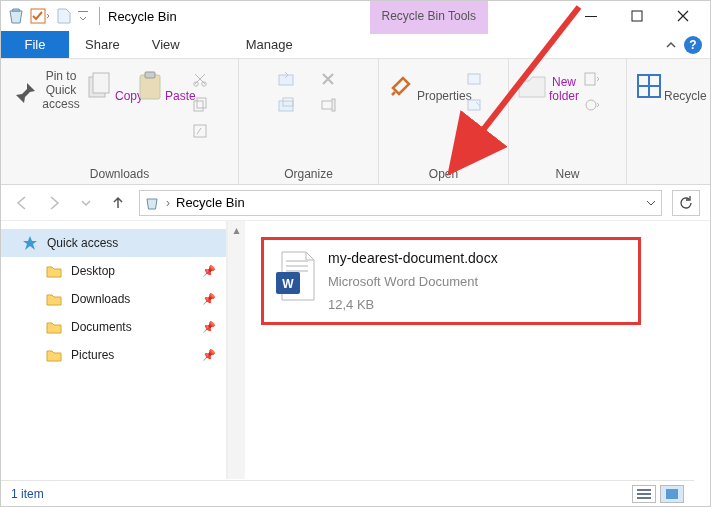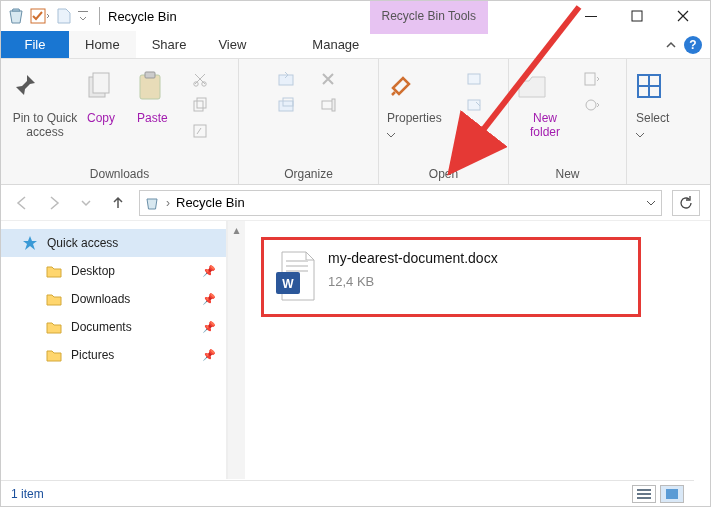--- a/index.html
+++ b/index.html
@@ -14,21 +14,21 @@
 .menubar{height:28px;display:flex;align-items:stretch;border-bottom:1px solid #e1e1e1}
 .menu-file{background:#1976d2;color:#fff;width:68px;display:flex;align-items:center;justify-content:center;font-size:13px}
 .menu-tab{padding:0 16px;display:flex;align-items:center;font-size:13px;color:#333}
 .menu-tab.active{background:#f7f7f7}
 .menu-expand{margin-left:auto;display:flex;align-items:center;gap:6px;padding:0 8px}
 .help-circle{width:18px;height:18px;border-radius:50%;background:#2a7bd6;color:#fff;display:flex;align-items:center;justify-content:center;font-weight:bold;font-size:12px}
 .ribbon{height:126px;background:#f7f7f7;border-bottom:1px solid #d9d9d9;display:flex}
 .rgroup{display:flex;flex-direction:column;border-right:1px solid #e0e0e0;padding:2px 6px 0 6px}
 .rgroup-body{flex:1;display:flex;align-items:flex-start;gap:2px;padding-top:4px}
 .rgroup-label{text-align:center;color:#555;font-size:12px;height:20px;line-height:20px}
-.big-btn{display:flex;flex-direction:column;align-items:flex-start;justify-content:flex-start;width:60px;padding:4px 2px;color:#555;text-align:center;gap:8px}
+.big-btn{display:flex;flex-direction:row;align-items:flex-end;justify-content:flex-start;width:60px;padding:4px 2px;color:#555;text-align:center;gap:2px}
 .big-btn .ic{height:34px;display:flex;align-items:center;justify-content:center}
 .big-btn .lbl{font-size:12px;line-height:14px}
 .small-col{display:flex;flex-direction:column;gap:2px;padding-top:2px}
 .small-btn{width:30px;height:24px;display:flex;align-items:center;justify-content:center;color:#999}
 .small-btn.dd{width:40px}
 .disabled{color:#a21caf}
 .addrbar{height:36px;display:flex;align-items:center;gap:10px;padding:0 10px;border-bottom:1px solid #eee}
 .nav-arrow{color:#bbb;width:22px;height:22px;display:flex;align-items:center;justify-content:center}
 .nav-arrow.enabled{color:#555}
 .addr-box{flex:1;height:26px;border:1px solid #ccc;display:flex;align-items:center;padding:0 4px;gap:6px}
@@ -101,21 +101,20 @@
     </div>
   <div class="caption-btn">
       <svg width="12" height="12">
         <path d="M1 1l10 10M11 1L1 11" stroke="#222" stroke-width="1.2"></path>
       </svg>
     </div>
 </div>
 
 <div class="menubar">
   <div class="menu-file">File</div>
-  <div class="menu-tab active">Home</div>
   <div class="menu-tab">Share</div>
   <div class="menu-tab">View</div>
   <div class="menu-tab" style="margin-left:34px">Manage</div>
   <div class="menu-expand">
     <span>
         <svg width="14" height="14">
           <path d="M3 9l4-4 4 4" fill="none" stroke="#555" stroke-width="1.5"></path>
         </svg>
       </span>
     <span class="help-circle">?</span>
@@ -277,21 +276,21 @@
   <div class="rgroup" style="width:70px;border-right:none">
     <div class="rgroup-body" style="justify-content:center">
       <div class="big-btn" style="width:56px">
         <div class="ic">
             <svg width="26" height="26">
               <rect x="2" y="2" width="22" height="22" fill="none" stroke="#3b78c4" stroke-width="2"></rect>
               <rect x="2" y="12" width="22" height="2" fill="#3b78c4"></rect>
               <rect x="12" y="2" width="2" height="22" fill="#3b78c4"></rect>
             </svg>
           </div>
-        <div class="lbl">Select</div>
+        <div class="lbl">Recycle</div>
         <svg width="8" height="5">
             <path d="M0 0l4 4 4-4" fill="none" stroke="#666"></path>
           </svg>
       </div>
     </div>
     <div class="rgroup-label"></div>
   </div>
 </div>
 
 <div class="addrbar">
@@ -399,20 +398,21 @@
           <path d="M32 2v8h8" fill="none" stroke="#b8b8b8"></path>
           <rect x="12" y="10" width="22" height="2" fill="#d8d8d8"></rect>
             <rect x="12" y="15" width="22" height="2" fill="#d8d8d8"></rect>
             <rect x="12" y="20" width="22" height="2" fill="#d8d8d8"></rect>
           <rect x="2" y="22" width="24" height="22" rx="2" fill="#2b579a"></rect>
           <text x="14" y="38" text-anchor="middle" fill="#fff" font-size="14" font-weight="bold" font-family="Segoe UI">W</text>
         </svg>
       </div>
       <div class="file-meta">
         <div class="file-name">my-dearest-document.docx</div>
+        <div class="file-type">Microsoft Word Document</div>
         <div class="file-size">12,4 KB</div>
       </div>
     </div>
   </div>
 </div>
 
 <svg class="arrow-annot" width="260" height="220">
   <defs>
       <marker id="ah" markerWidth="12" markerHeight="12" refX="9" refY="5" orient="auto">
         <path d="M0 0l10 5-10 5z" fill="#e53935"></path>

